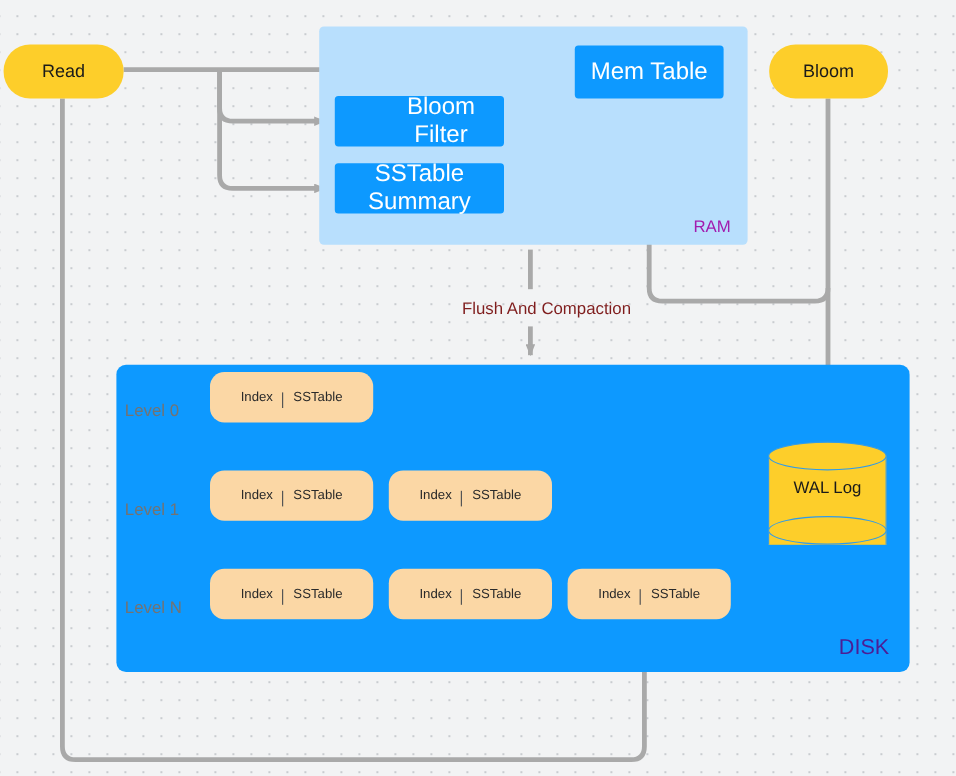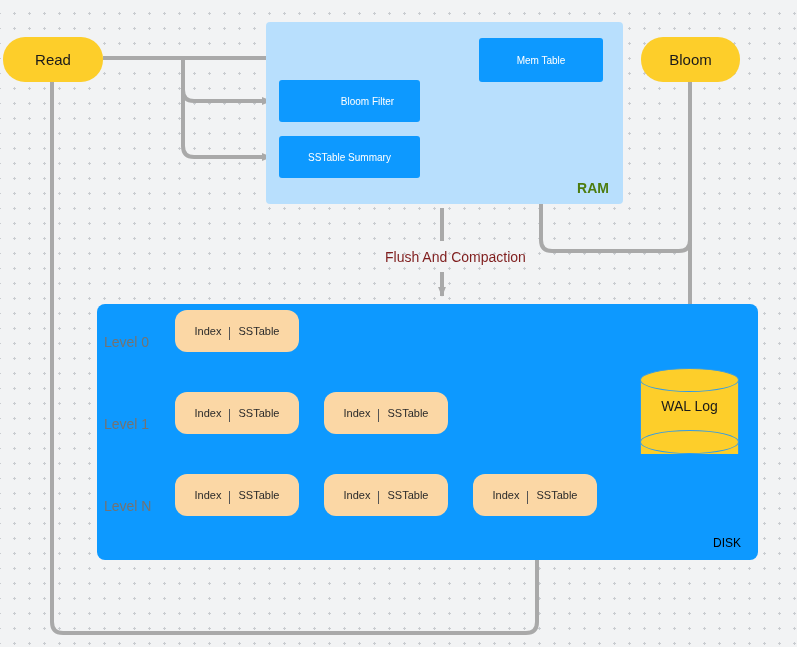--- a/index.html
+++ b/index.html
@@ -49,68 +49,67 @@
     left: 266px; top: 22px;
     width: 357px; height: 182px;
     background: #b8dffd;
     border-radius: 4px;
     z-index: 1;
   }
   #ram-label {
     position: absolute;
     right: 14px; bottom: 8px;
     font-size: 14px;
-    color: #4d7c0f;
-    font-weight: bold;
+    color: #a21caf;
   }
   .blue-box {
     background: #0d99ff;
     color: #ffffff;
-    font-size: 10px;
+    font-size: 20px;
     border-radius: 3px;
   }
   #mem-table      { left: 479px; top: 38px;  width: 124px; height: 44px; }
   #bloom-filter   { left: 279px; top: 80px;  width: 141px; height: 42px; padding-left: 36px; }
   #sstable-summary{ left: 279px; top: 136px; width: 141px; height: 42px; }
 
   
   #disk-panel {
     position: absolute;
     left: 97px; top: 304px;
     width: 661px; height: 256px;
     background: #0d99ff;
     border-radius: 8px;
     z-index: 1;
   }
   #disk-label {
     position: absolute;
     right: 17px; bottom: 10px;
-    font-size: 12px;
-    color: #000000;
+    font-size: 18px;
+    color: #4c1d95;
     margin-top: 40px;
   }
   .level-label {
     position: absolute;
     color: #737373;
     font-size: 14px;
     z-index: 3;
     white-space: nowrap;
   }
   .sstable {
     position: absolute;
     background: #fbd7a5;
     border-radius: 12px;
     color: #2a2a2a;
     font-size: 11px;
     display: flex;
     align-items: center;
     justify-content: center;
     z-index: 3;
     height: 42px;
-    width: 124px;
+    width: 136px;
   }
   .sstable .sep {
     display: inline-block;
     width: 1px;
     height: 13px;
     background: #555;
     margin: 0 8px;
     vertical-align: middle;
     position: relative;
     top: 2px;

